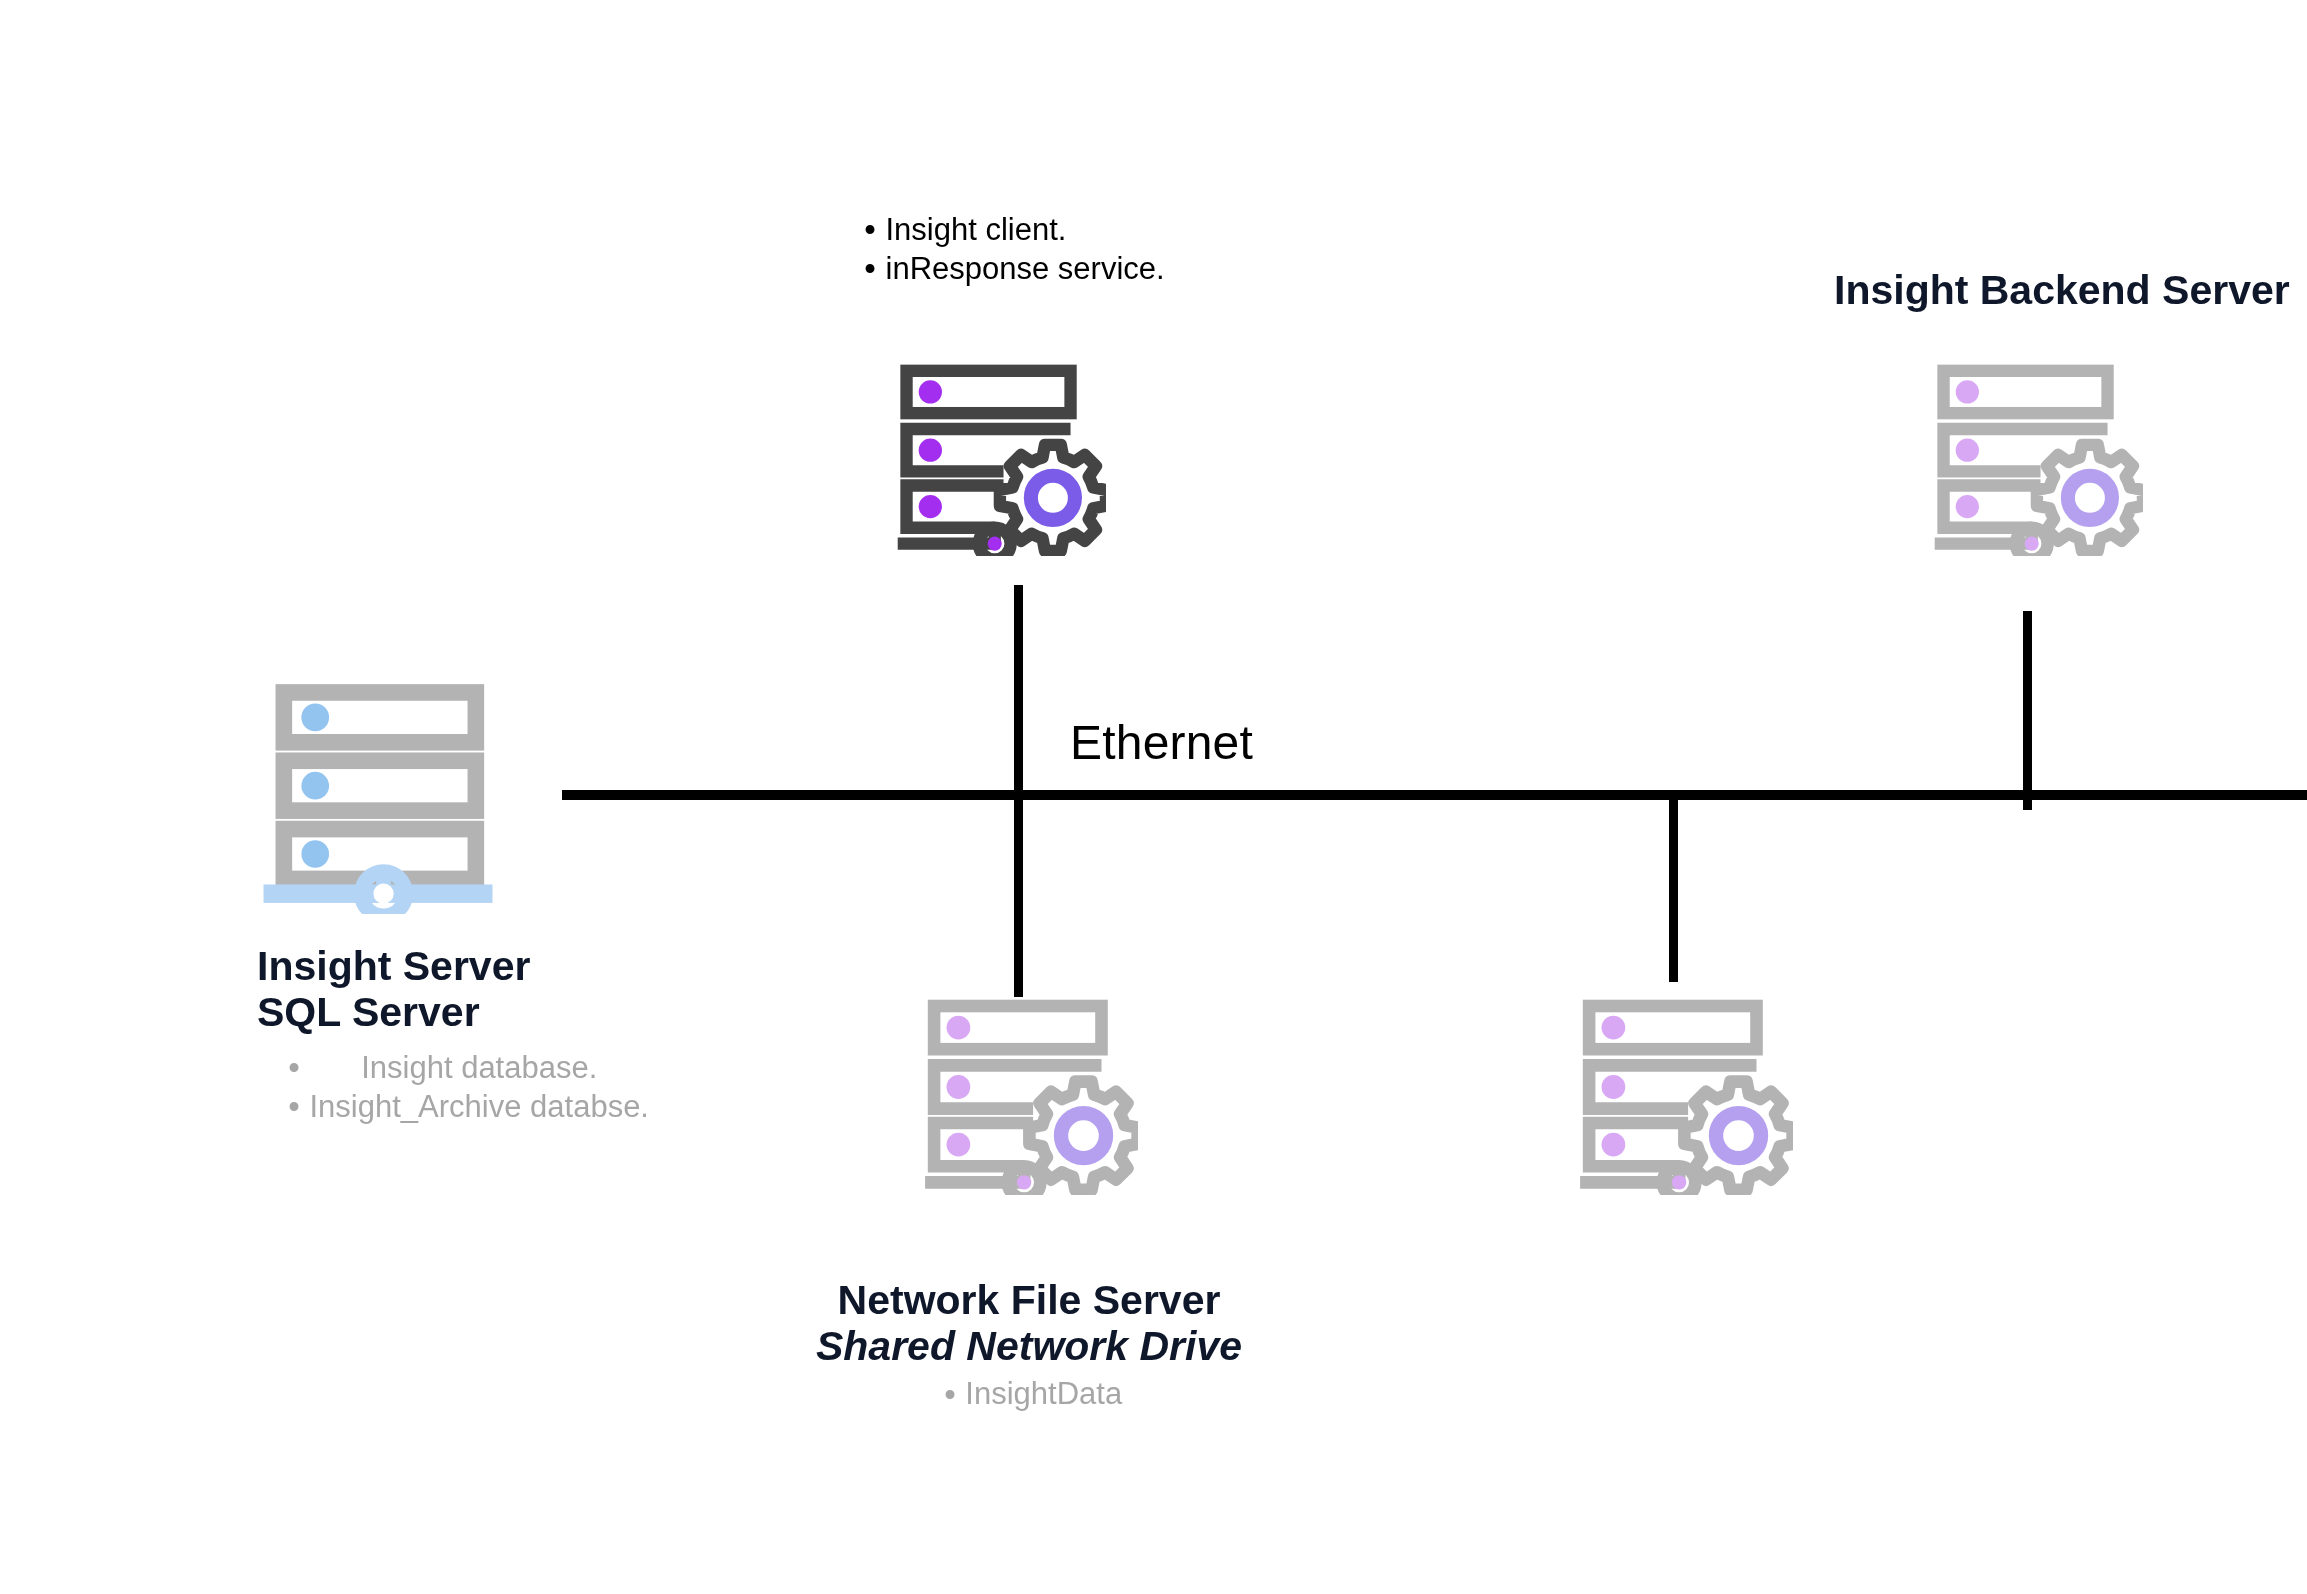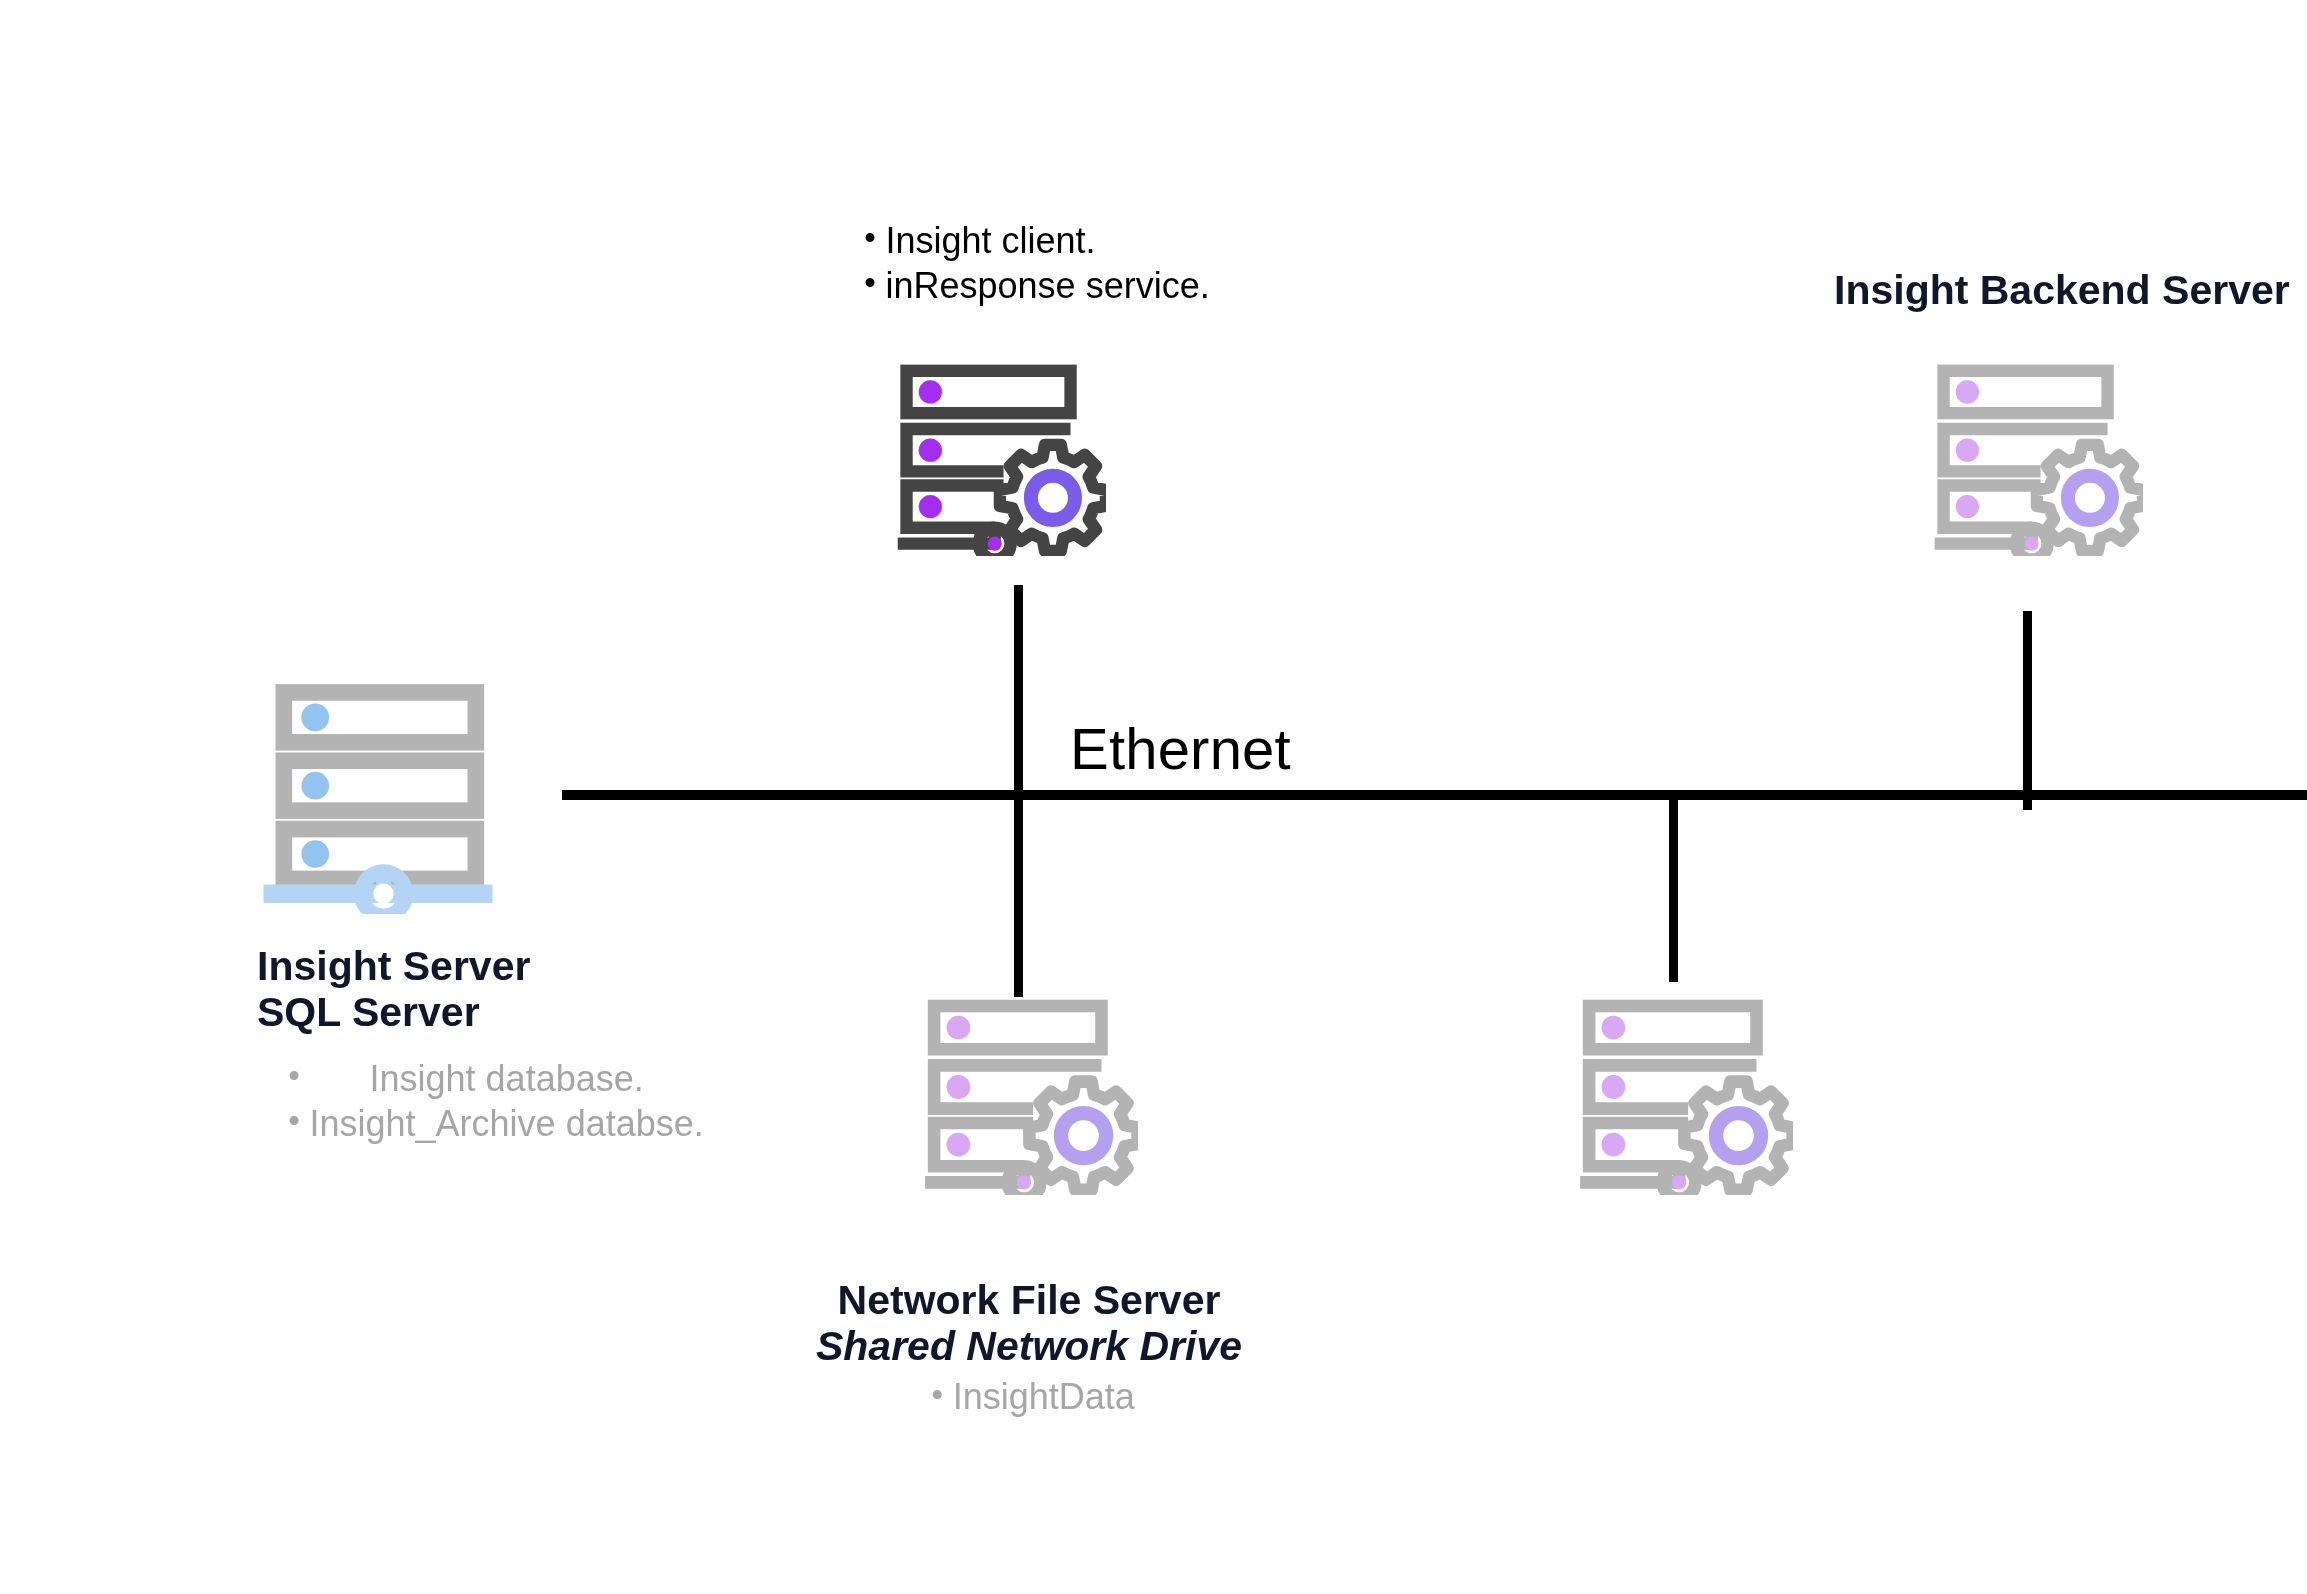--- a/index.html
+++ b/index.html
@@ -22,23 +22,23 @@
   }
   .subtitle{
     font-weight:bold;
     font-style:italic;
     font-size:41px;
     line-height:1.12;
     white-space:nowrap;
   }
   .bullets{
     list-style:none;
-    margin:20px 0 0 0;
+    margin:12px 0 0 0;
     padding:0;
-    font-size:36px;
+    font-size:31px;
     line-height:1.26;
   }
   .bullets li{
     white-space:nowrap;
     padding-left:29.5px;
     position:relative;
   }
   .bullets li::before{
     content:"\2022";
     position:absolute;
@@ -53,21 +53,21 @@
 
   .tc{text-align:center;}
 
   
   .bus{
     position:absolute;
     background:#000000;
   }
   .ethernet-label{
     position:absolute;
-    font-size:58px;
+    font-size:48px;
     font-weight:400;
     color:#000000;
     white-space:nowrap;
     letter-spacing:0.2px;
   }
 
   
   .icon{position:absolute;}
   .icon svg{display:block;}
 </style>

